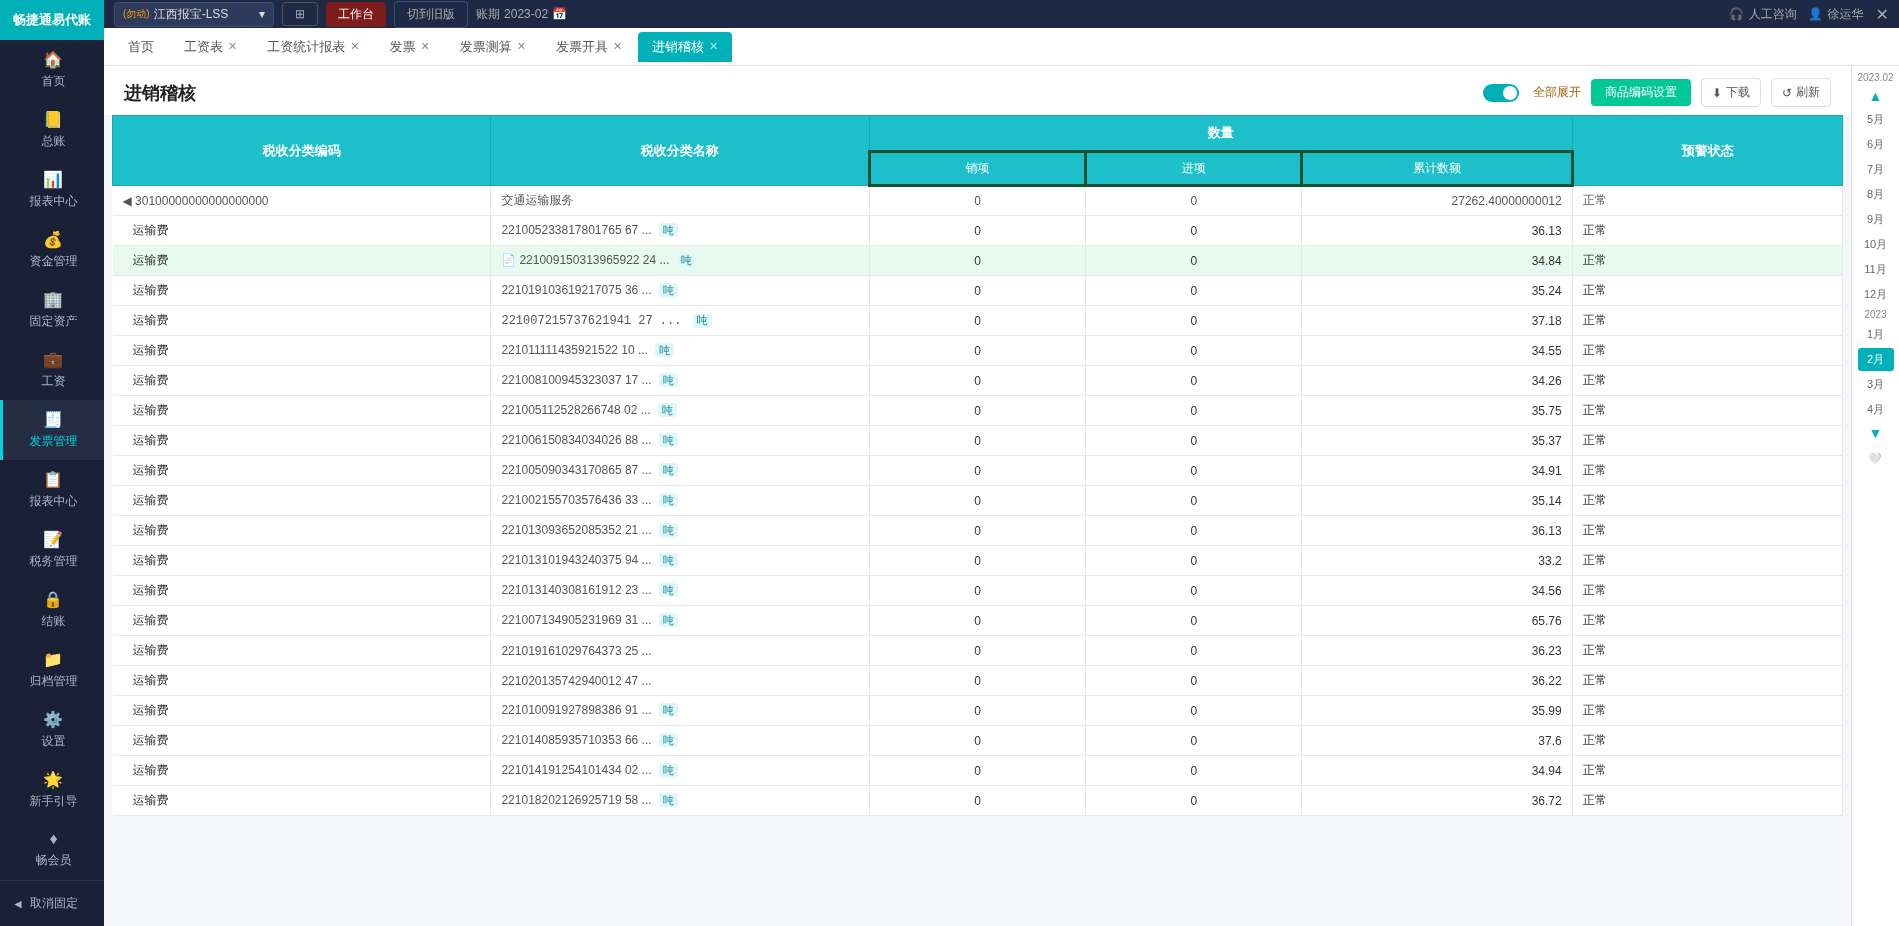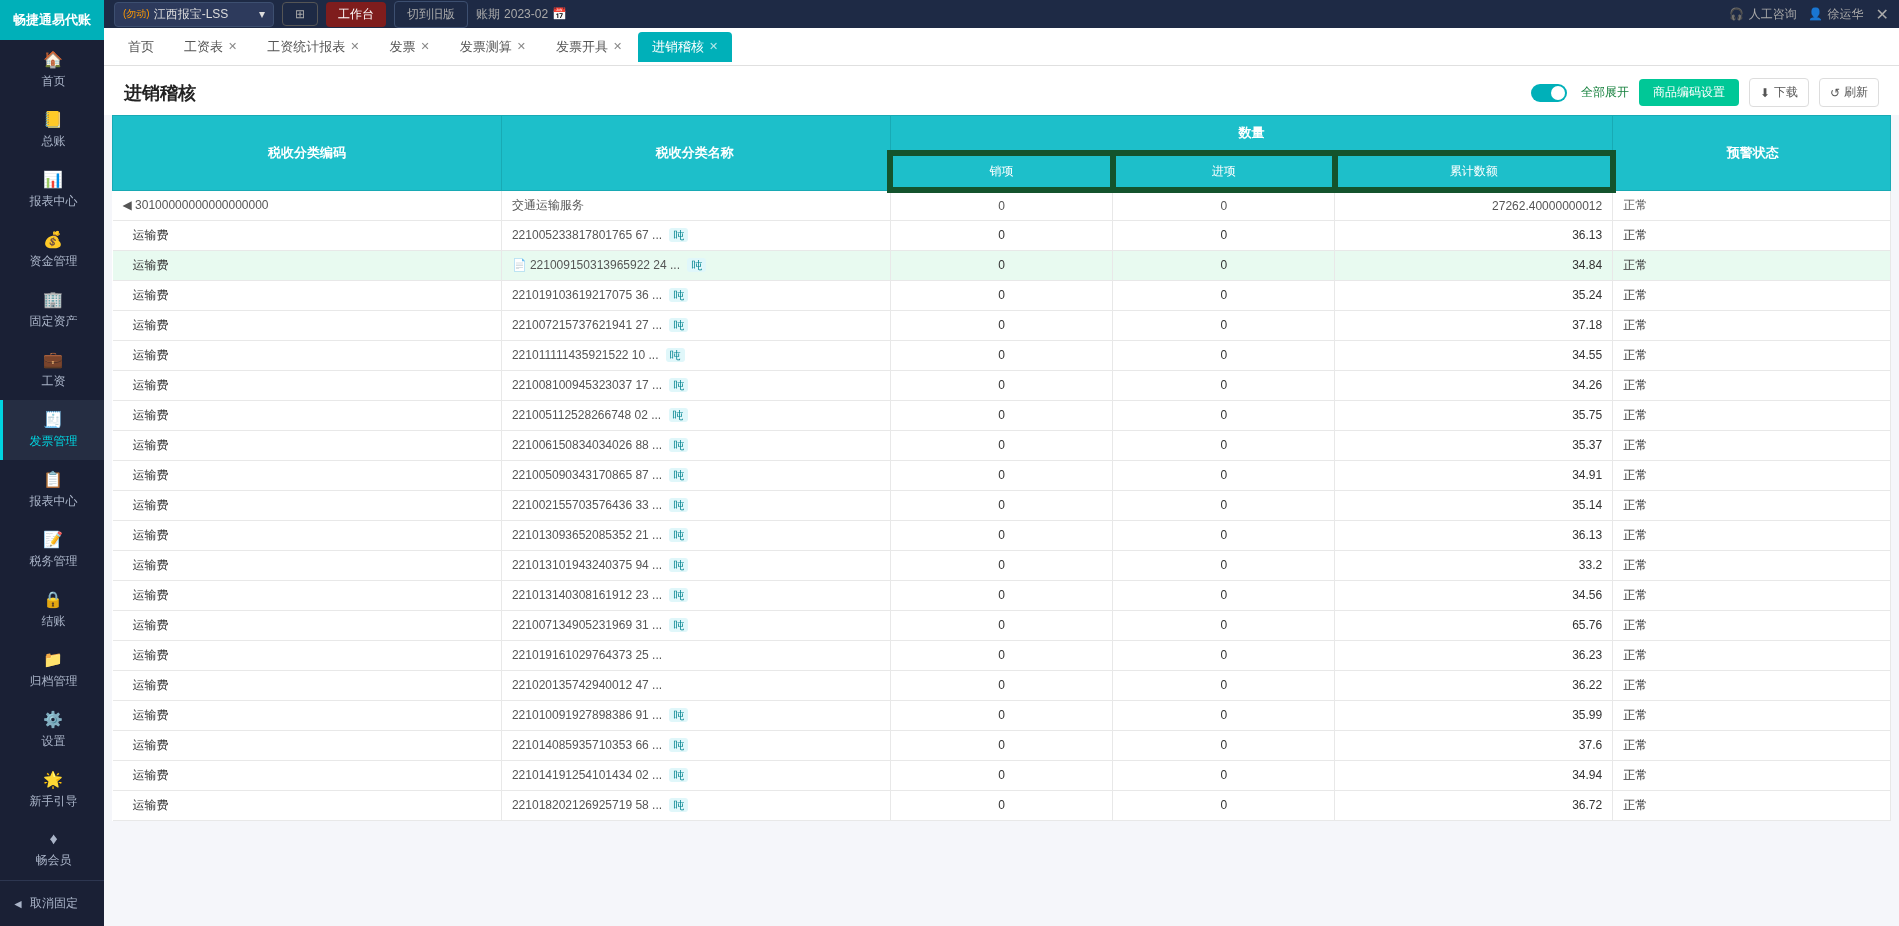--- a/index.html
+++ b/index.html
@@ -190,21 +190,21 @@
     .page-actions {
       display: flex;
       align-items: center;
       gap: 10px;
     }
     .toggle-switch {
       display: flex;
       align-items: center;
       gap: 14px;
       font-size: 12px;
-      color: #15803d;
+      color: #a16207;
     }
     .toggle-track {
       width: 36px;
       height: 18px;
       background: #00b0b9;
       border-radius: 9px;
       position: relative;
       cursor: pointer;
     }
     .toggle-thumb {
@@ -261,21 +261,21 @@
       font-weight: bold;
       border: 1px solid #18aab4;
     }
     thead tr.header-sub th {
       background: #1dbfca;
       color: white;
       padding: 7px 10px;
       text-align: center;
       font-size: 12px;
       font-weight: normal;
-      border: 6px solid #14532d;
+      border: 3px solid #14532d;
     }
 
     tbody tr {
       border-bottom: 1px solid #e8e8e8;
     }
     tbody tr.highlighted { background: #e8faf0; }
 
     tbody td {
       padding: 6px 10px;
       font-size: 12px;
@@ -545,21 +545,21 @@
         221019103619217075 36 ...
         <span style="background:#e0f7fa;color:#00838f;border-radius:3px;padding:1px 4px;font-size:11px;margin-left:4px;">吨</span>
       </td>
       <td style="text-align:center;">0</td>
       <td style="text-align:center;">0</td>
       <td style="text-align:right;">35.24</td>
       <td class="status-normal">正常</td>
     </tr>
               <tr>
       <td class="indent">运输费</td>
-      <td style="color:#555;font-size:12px;">
+      <td style="color:#555;font-size:12px;font-family:Liberation Mono, monospace;">
         221007215737621941 27 ...
         <span style="background:#e0f7fa;color:#00838f;border-radius:3px;padding:1px 4px;font-size:11px;margin-left:4px;">吨</span>
       </td>
       <td style="text-align:center;">0</td>
       <td style="text-align:center;">0</td>
       <td style="text-align:right;">37.18</td>
       <td class="status-normal">正常</td>
     </tr>
               <tr>
       <td class="indent">运输费</td>
@@ -736,14 +736,33 @@
       <td style="text-align:center;">0</td>
       <td style="text-align:right;">36.72</td>
       <td class="status-normal">正常</td>
     </tr>
             </tbody>
         </table>
       </div>
 
     </div>
 
+    <div class="right-panel">
+      <div class="right-panel-year">2023.02</div>
+      <div class="scroll-up">▲</div>
+      <div class="right-panel-month">5月</div>
+      <div class="right-panel-month">6月</div>
+      <div class="right-panel-month">7月</div>
+      <div class="right-panel-month">8月</div>
+      <div class="right-panel-month">9月</div>
+      <div class="right-panel-month">10月</div>
+      <div class="right-panel-month">11月</div>
+      <div class="right-panel-month">12月</div>
+      <div class="right-panel-year active-year">2023</div>
+      <div class="right-panel-month">1月</div>
+      <div class="right-panel-month current">2月</div>
+      <div class="right-panel-month">3月</div>
+      <div class="right-panel-month">4月</div>
+      <div class="scroll-down">▼</div>
+      <div style="margin-top:8px;cursor:pointer;">🤍</div>
+    </div>
   </div>
 </div>
 
 </body></html>

